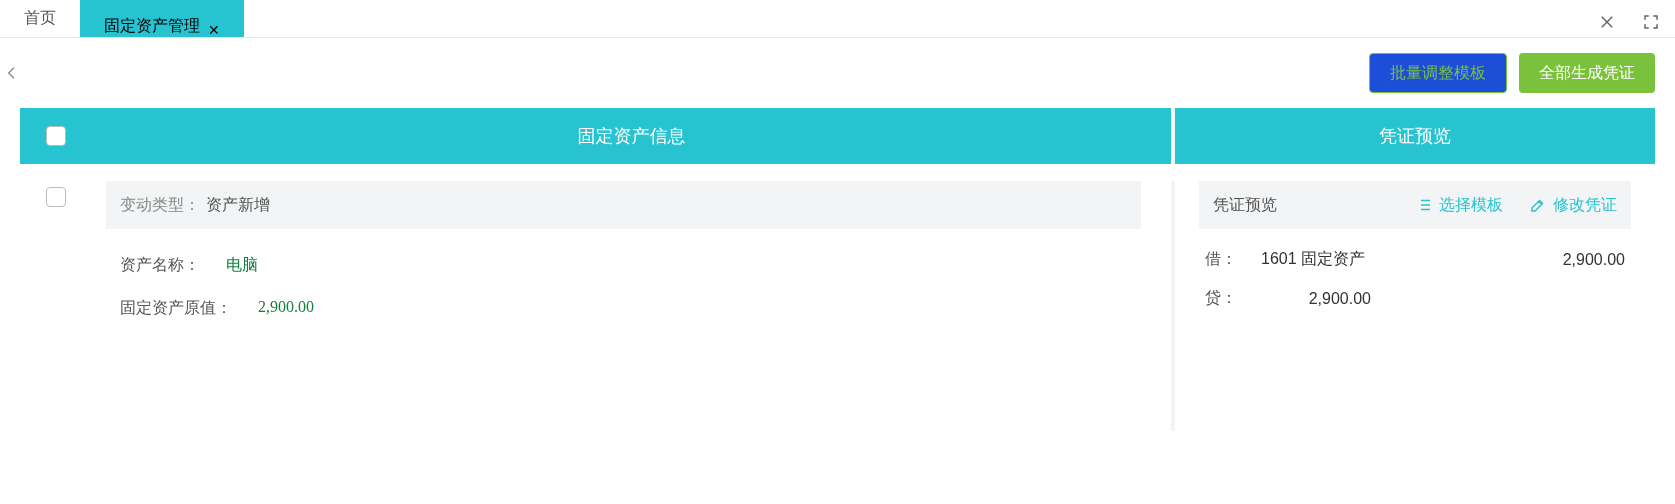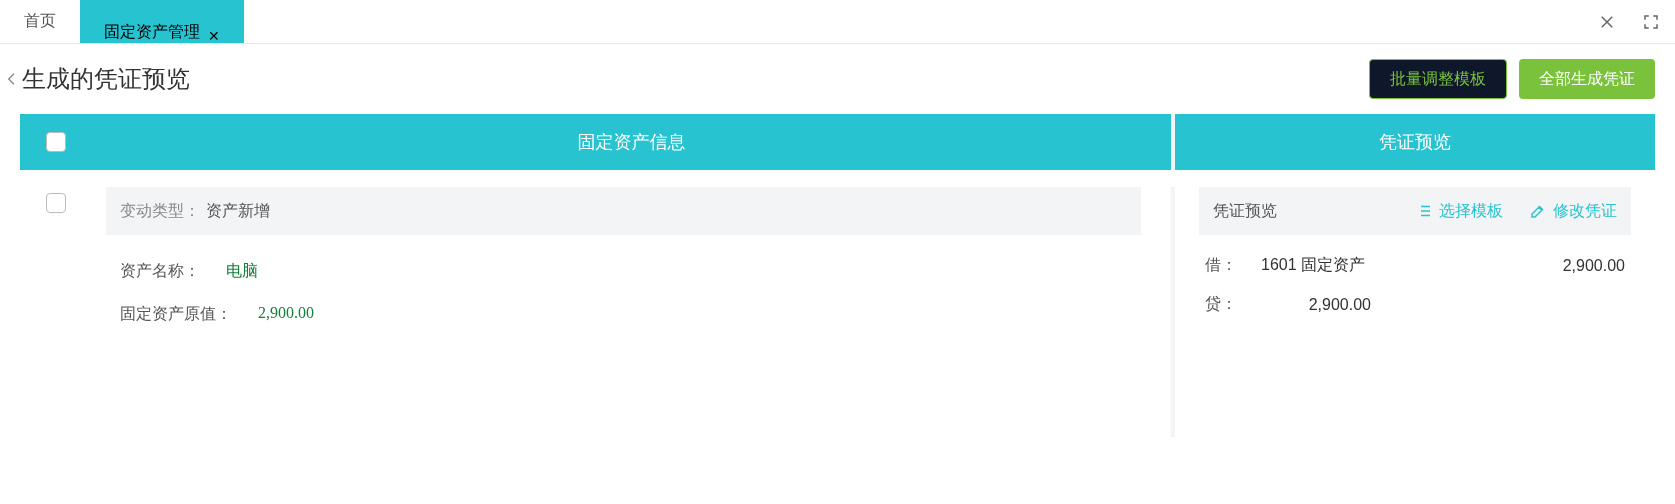--- a/index.html
+++ b/index.html
@@ -6,21 +6,21 @@
     body {
       font-family: "Microsoft YaHei", "PingFang SC", Arial, sans-serif;
       font-size: 14px;
       color: #333;
       background: #fff;
       width: 1675px;
       height: 504px;
       overflow: hidden;
     }
     .tab-bar {
-      height: 44px;
+      height: 38px;
       display: flex;
       align-items: stretch;
       border-bottom: 1px solid #e8e8e8;
       position: relative;
     }
     .tab {
       padding: 0 24px;
       display: flex;
       align-items: center;
       font-size: 16px;
@@ -84,21 +84,21 @@
       padding: 0 20px;
       border-radius: 4px;
       font-size: 16px;
       cursor: pointer;
       display: inline-flex;
       align-items: center;
       justify-content: center;
       border: none;
     }
     .btn-outline-green {
-      background: #0f172a;
+      background: #1d4ed8;
       color: #7ac23c;
       border: 1px solid #7ac23c;
       margin-right: 12px;
     }
     .btn-green {
       background: #7ac23c;
       color: #fff;
     }
     .content-wrapper {
       padding: 0 20px 20px 20px;
@@ -249,21 +249,20 @@
     </div>
   </div>
 </div>
 
 <div class="page-header">
   <div class="back-chevron">
     <svg viewBox="0 0 24 24" width="16" height="16" fill="none" stroke="currentColor" stroke-width="2">
         <path d="M15 4 L7 12 L15 20"></path>
       </svg>
   </div>
-  <div class="page-title">生成的凭证预览</div>
   <div class="header-spacer"></div>
   <button class="btn btn-outline-green">批量调整模板</button>
   <button class="btn btn-green">全部生成凭证</button>
 </div>
 
 <div class="content-wrapper">
   <div class="table-head">
     <div class="th-check">
       <div class="checkbox"></div>
     </div>

